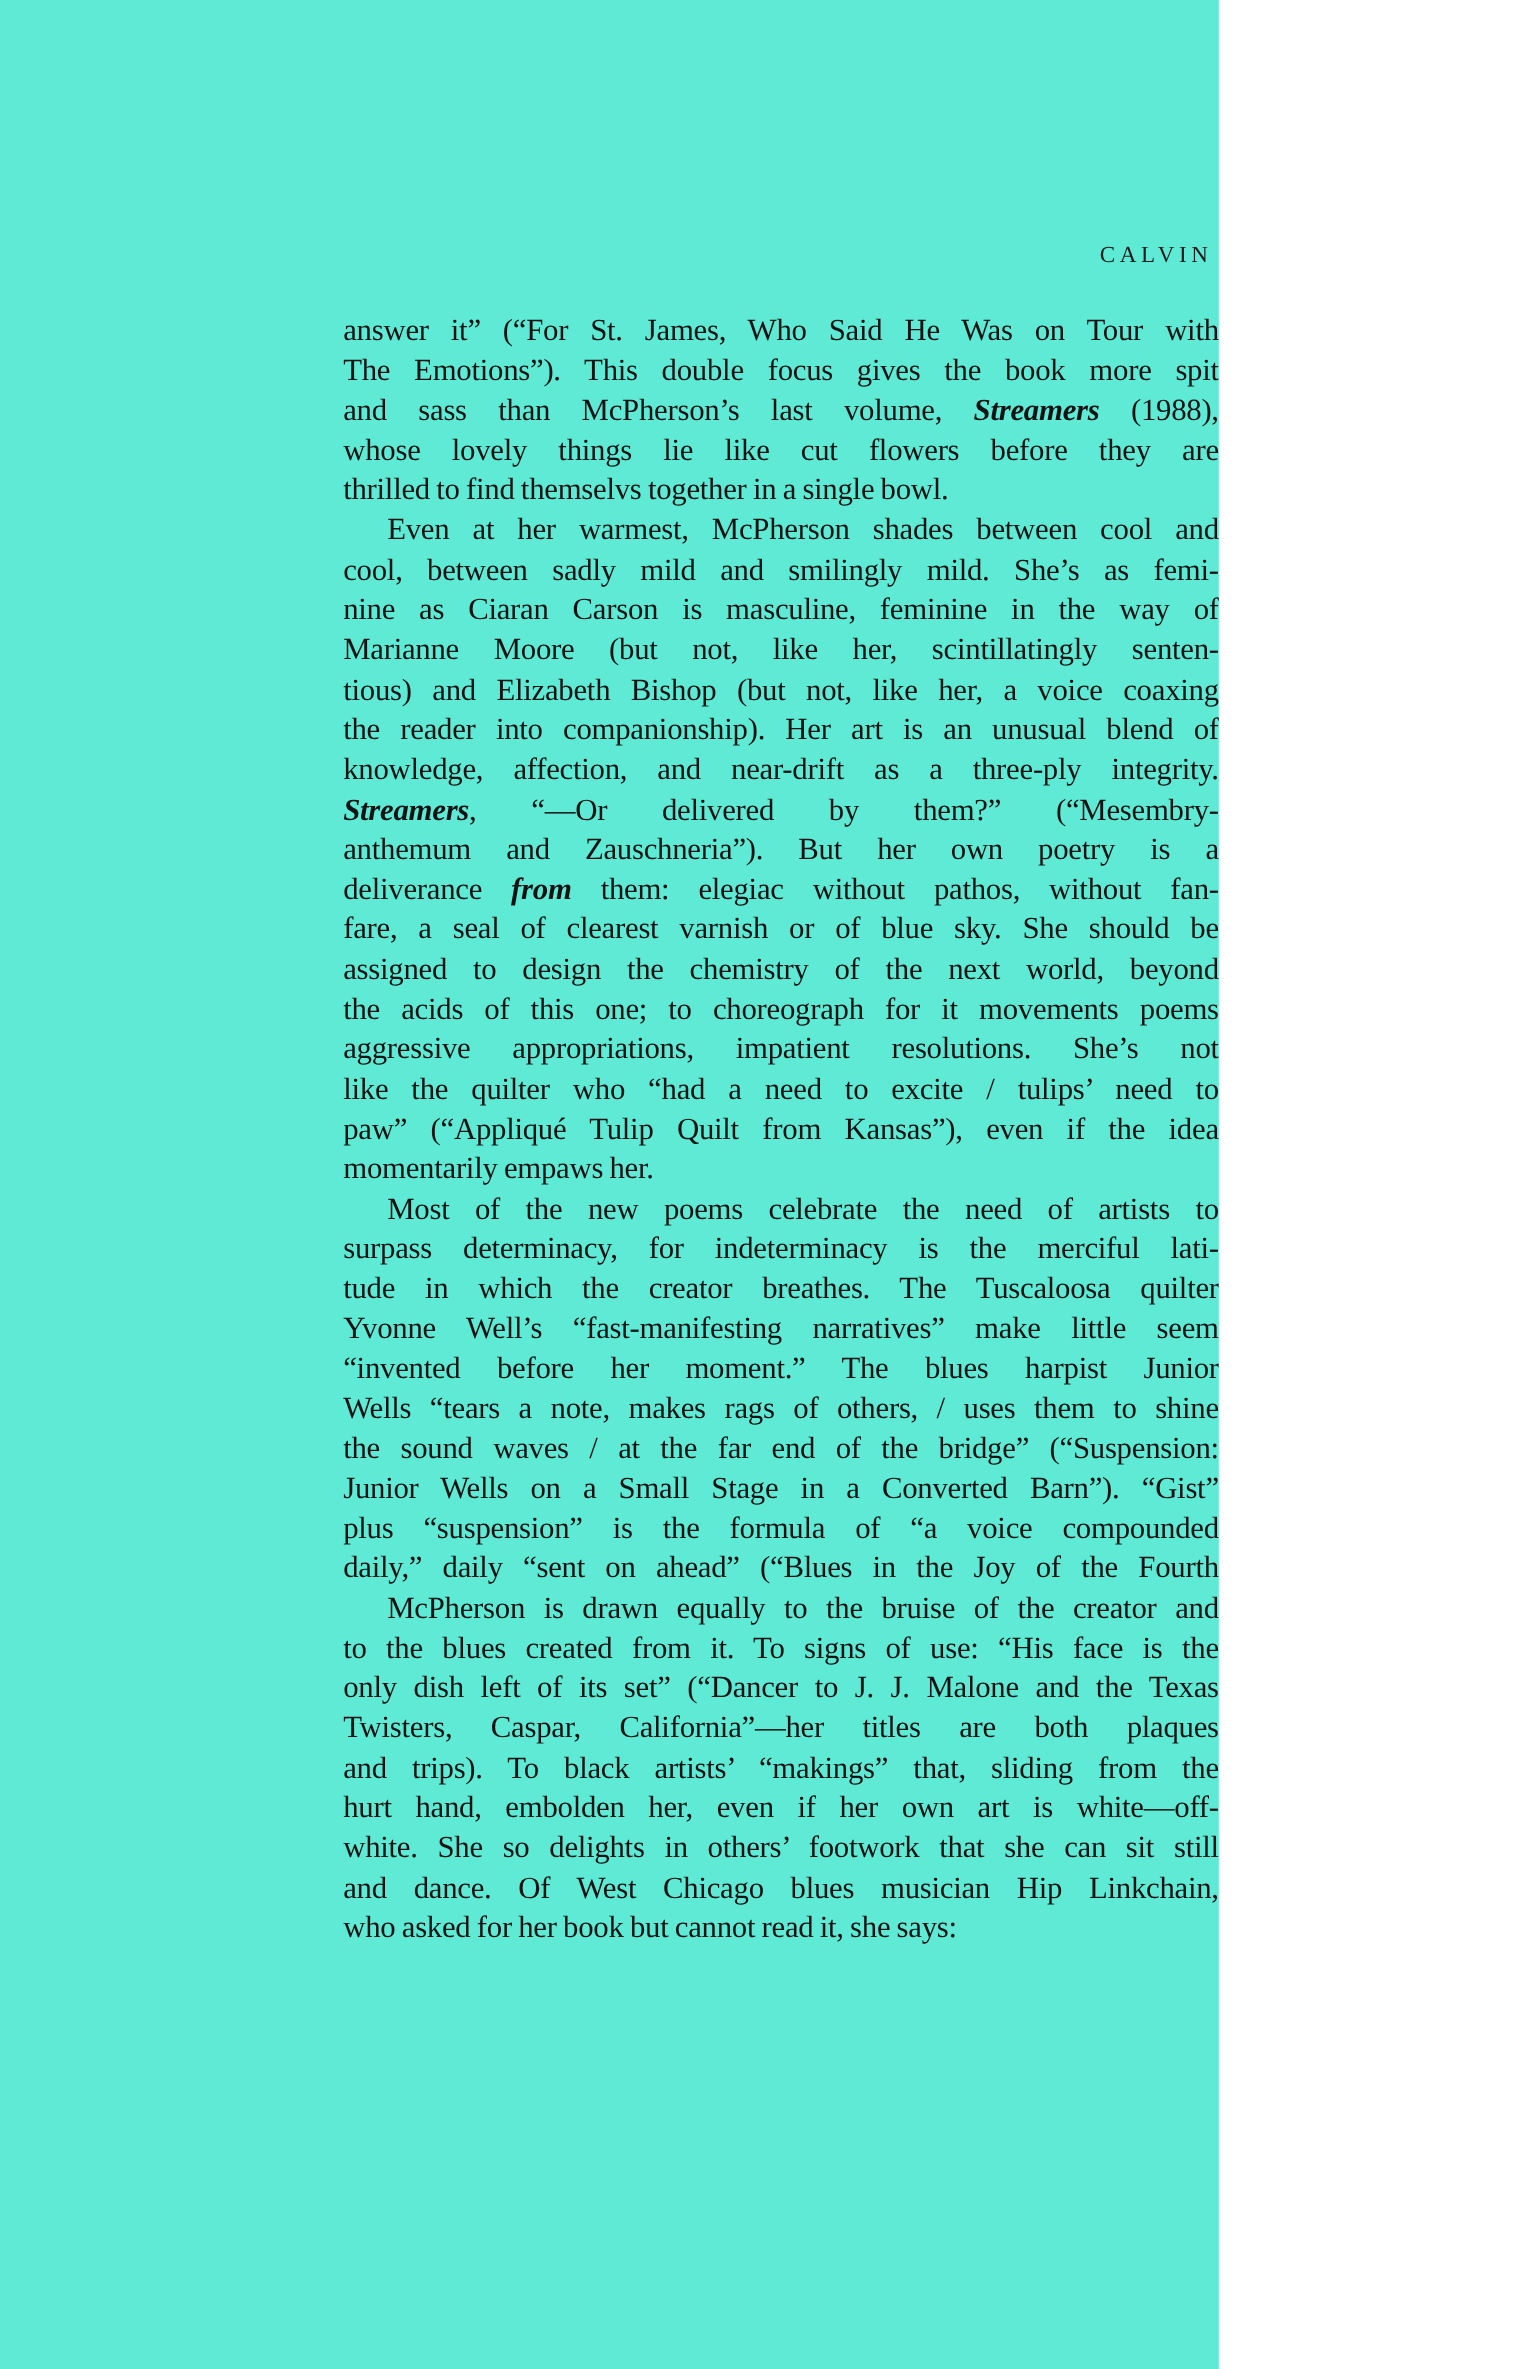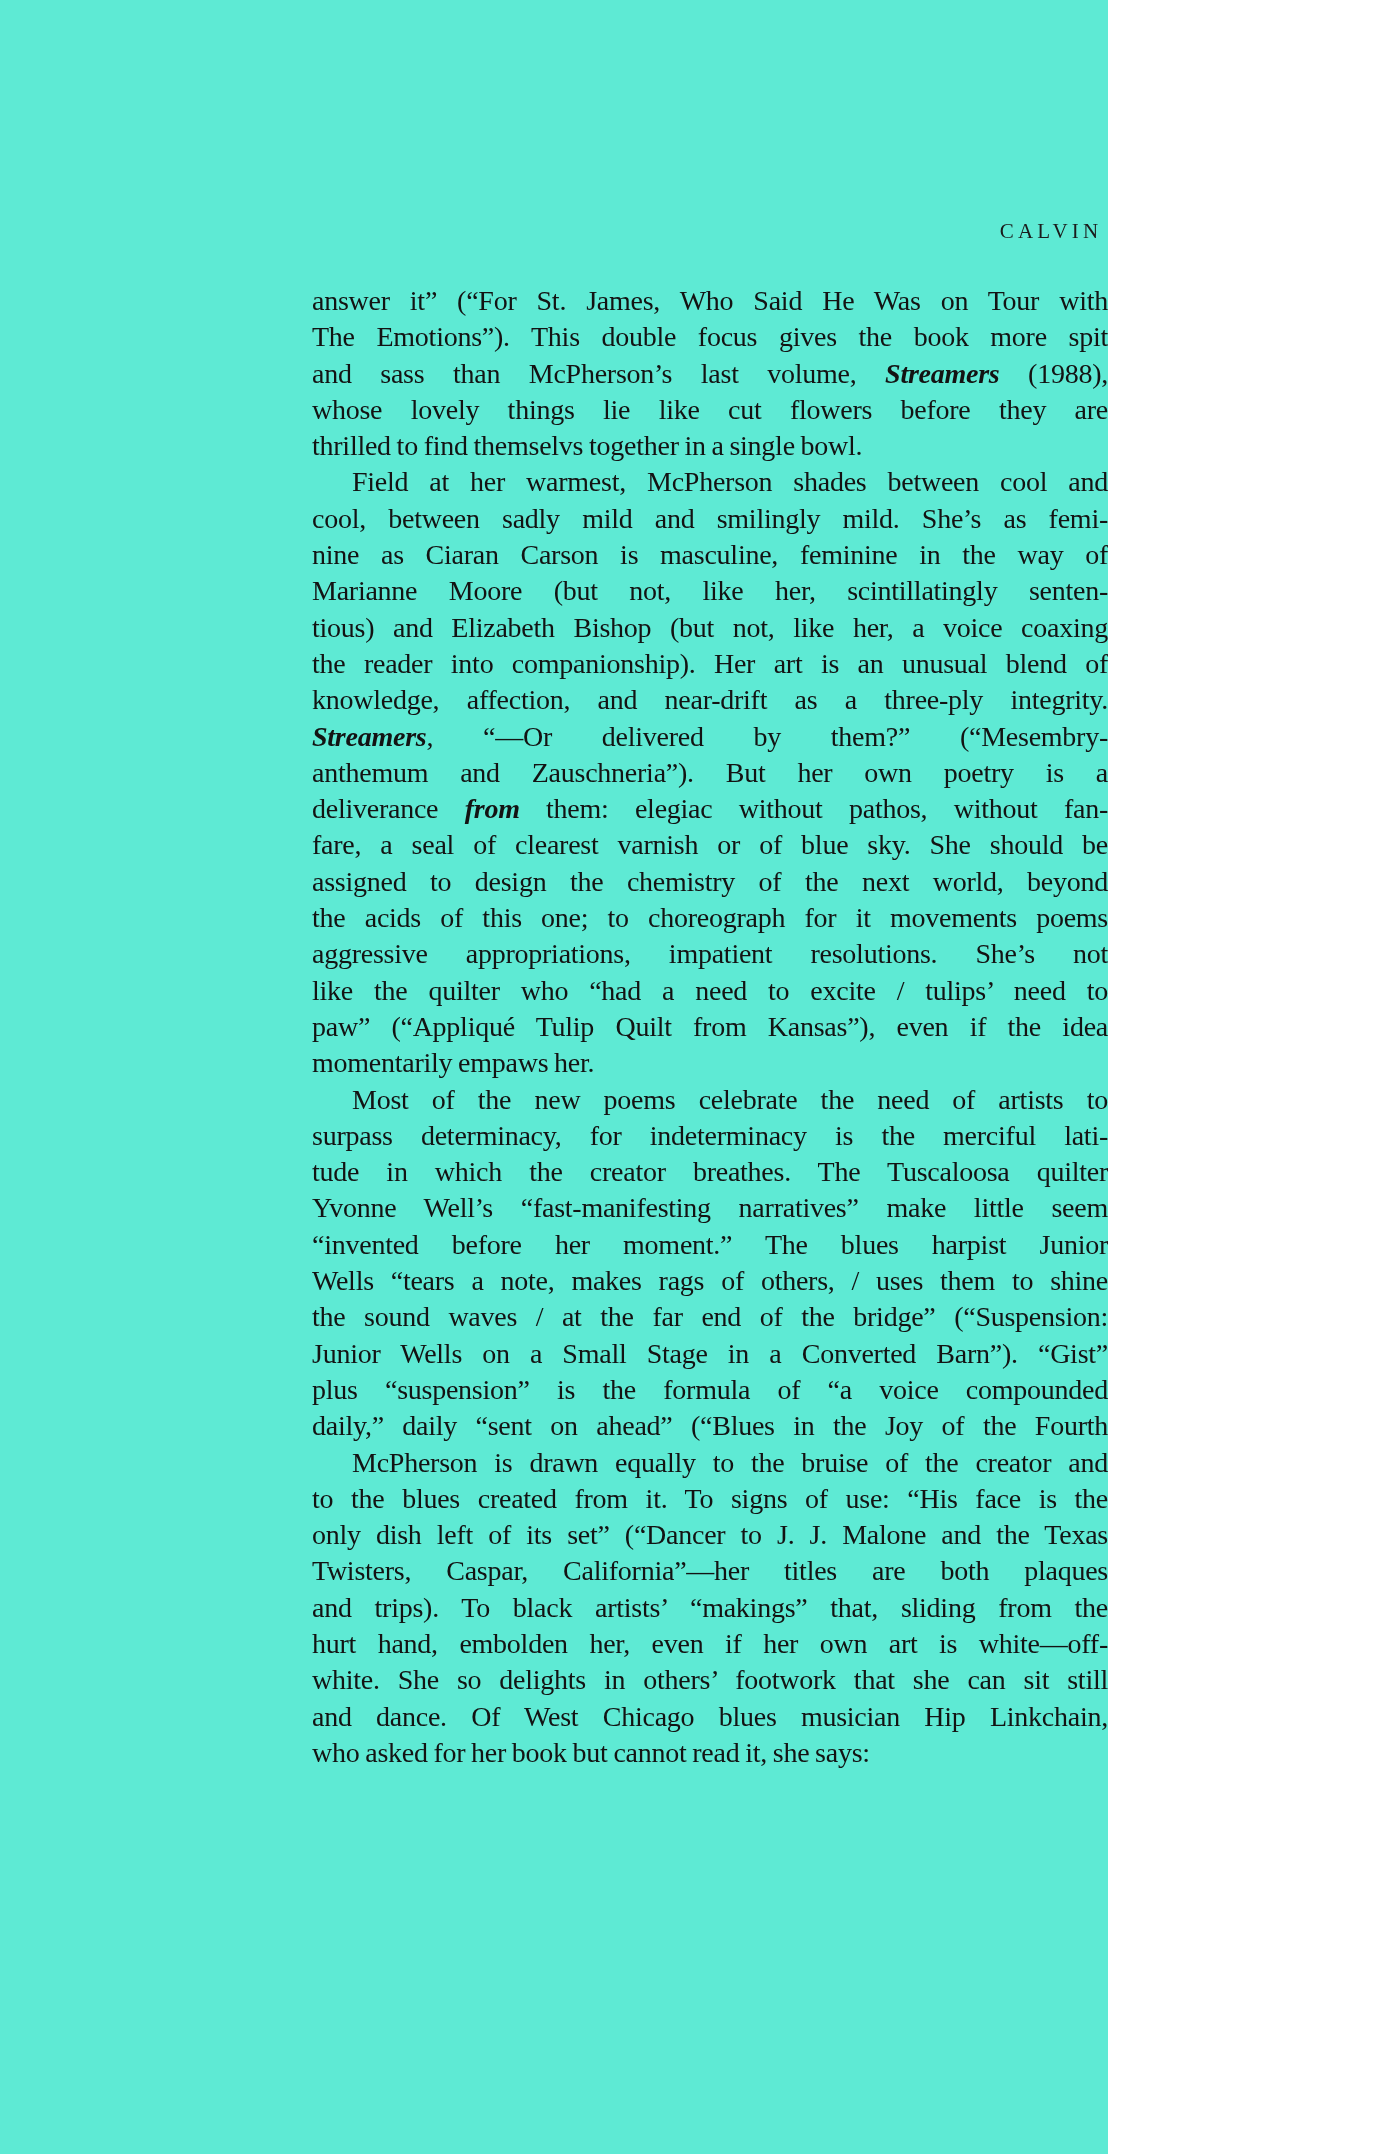--- a/index.html
+++ b/index.html
@@ -69,21 +69,21 @@
 
 <div class="page">
   <div class="running-head">CALVIN BEDIENT</div>
 
   <div class="body-text">
       <div class="line">answer it” (“For St. James, Who Said He Was on Tour with</div>
       <div class="line">The Emotions”). This double focus gives the book more spit</div>
       <div class="line">and sass than McPherson’s last volume, <em>Streamers</em> (1988),</div>
       <div class="line">whose lovely things lie like cut flowers before they are</div>
       <div class="line end">thrilled to find themselvs together in a single bowl.</div>
-      <div class="line indent">Field at her warmest, McPherson shades between cool and</div>
+      <div class="line indent">Even at her warmest, McPherson shades between cool and</div>
       <div class="line">cool, between sadly mild and smilingly mild. She’s as femi-</div>
       <div class="line">nine as Ciaran Carson is masculine, feminine in the way of</div>
       <div class="line">Marianne Moore (but not, like her, scintillatingly senten-</div>
       <div class="line">tious) and Elizabeth Bishop (but not, like her, a voice coaxing</div>
       <div class="line">the reader into companionship). Her art is an unusual blend of</div>
       <div class="line">knowledge, affection, and near-drift as a three-ply integrity.</div>
       <div class="line"><em>Streamers</em>, “—Or delivered by them?” (“Mesembry-</div>
       <div class="line">anthemum and Zauschneria”). But her own poetry is a</div>
       <div class="line">deliverance <em>from</em> them: elegiac without pathos, without fan-</div>
       <div class="line">fare, a seal of clearest varnish or of blue sky. She should be</div>

